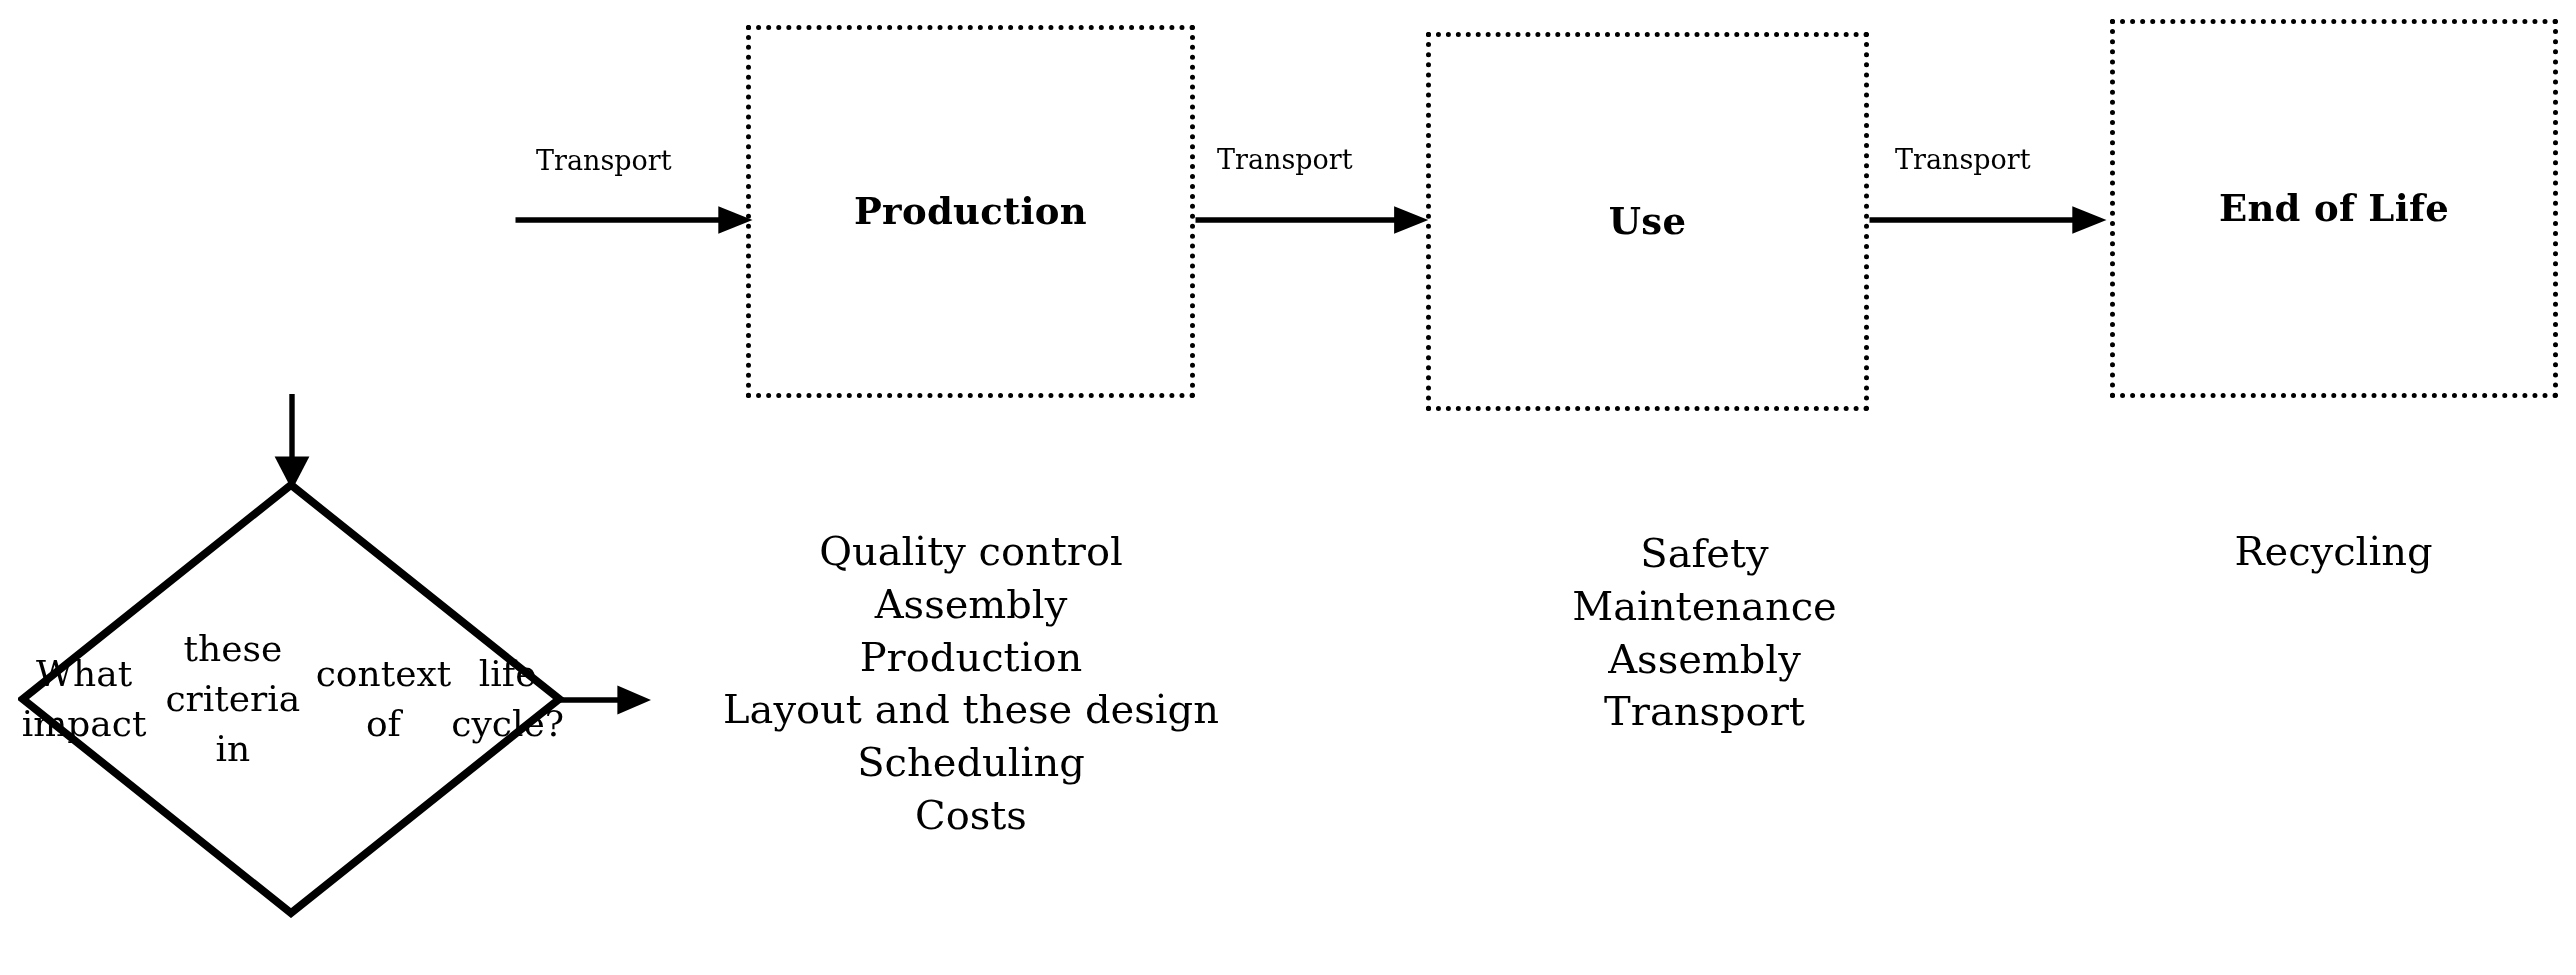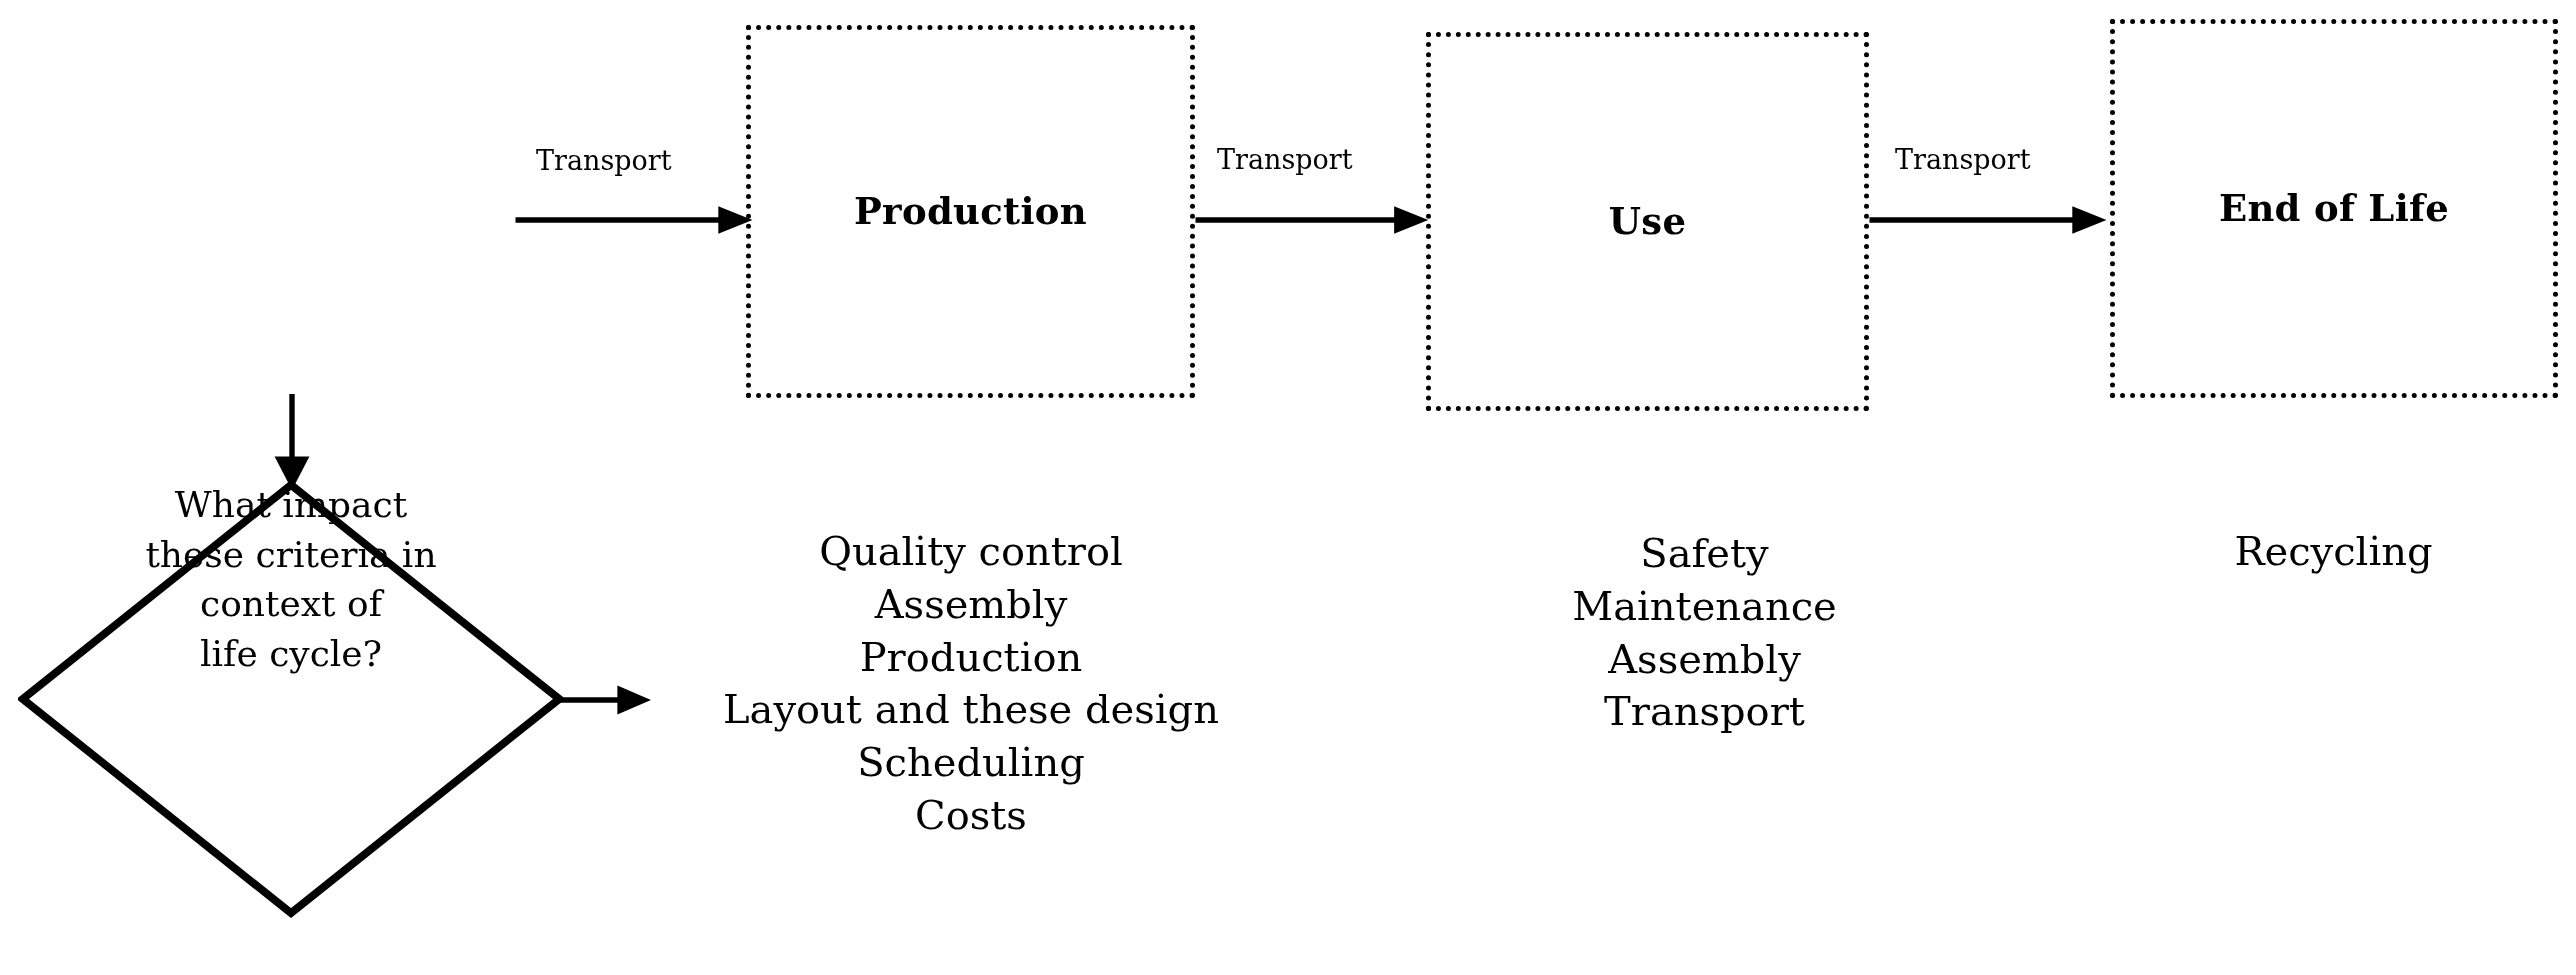--- a/index.html
+++ b/index.html
@@ -47,22 +47,22 @@
     position: absolute;
   }
   #decision-diamond svg { display: block; }
   #diamond-text {
     position: absolute;
     left: 0;
     top: 0;
     width: 100%;
     height: 100%;
     display: flex;
-    flex-direction: column;
     align-items: center;
+    justify-content: center;
     text-align: center;
     font-size: 36px;
     line-height: 1.38;
   }
 
   
   .connector { position: absolute; }
   .connector svg { display: block; overflow: visible; }
 
   .transport-label {

